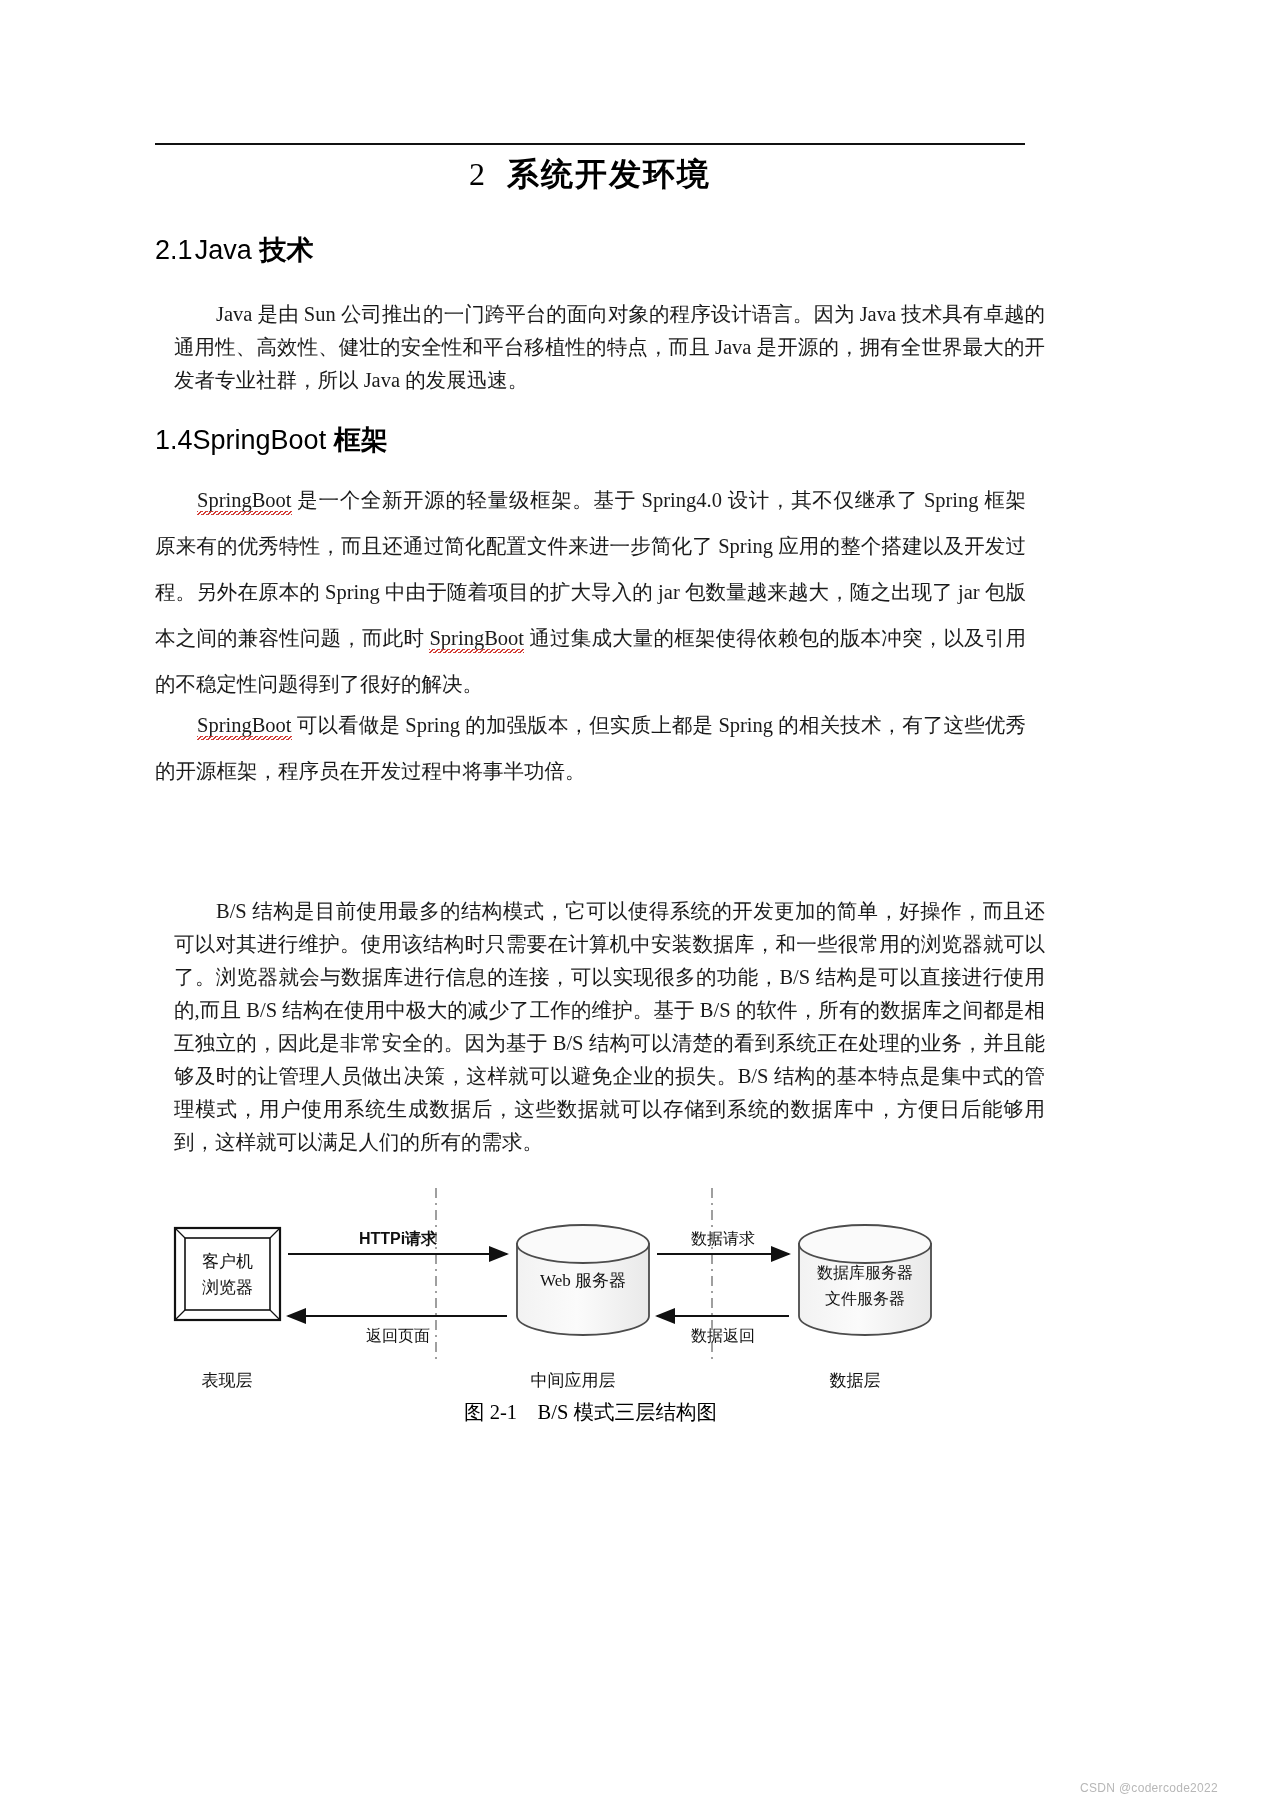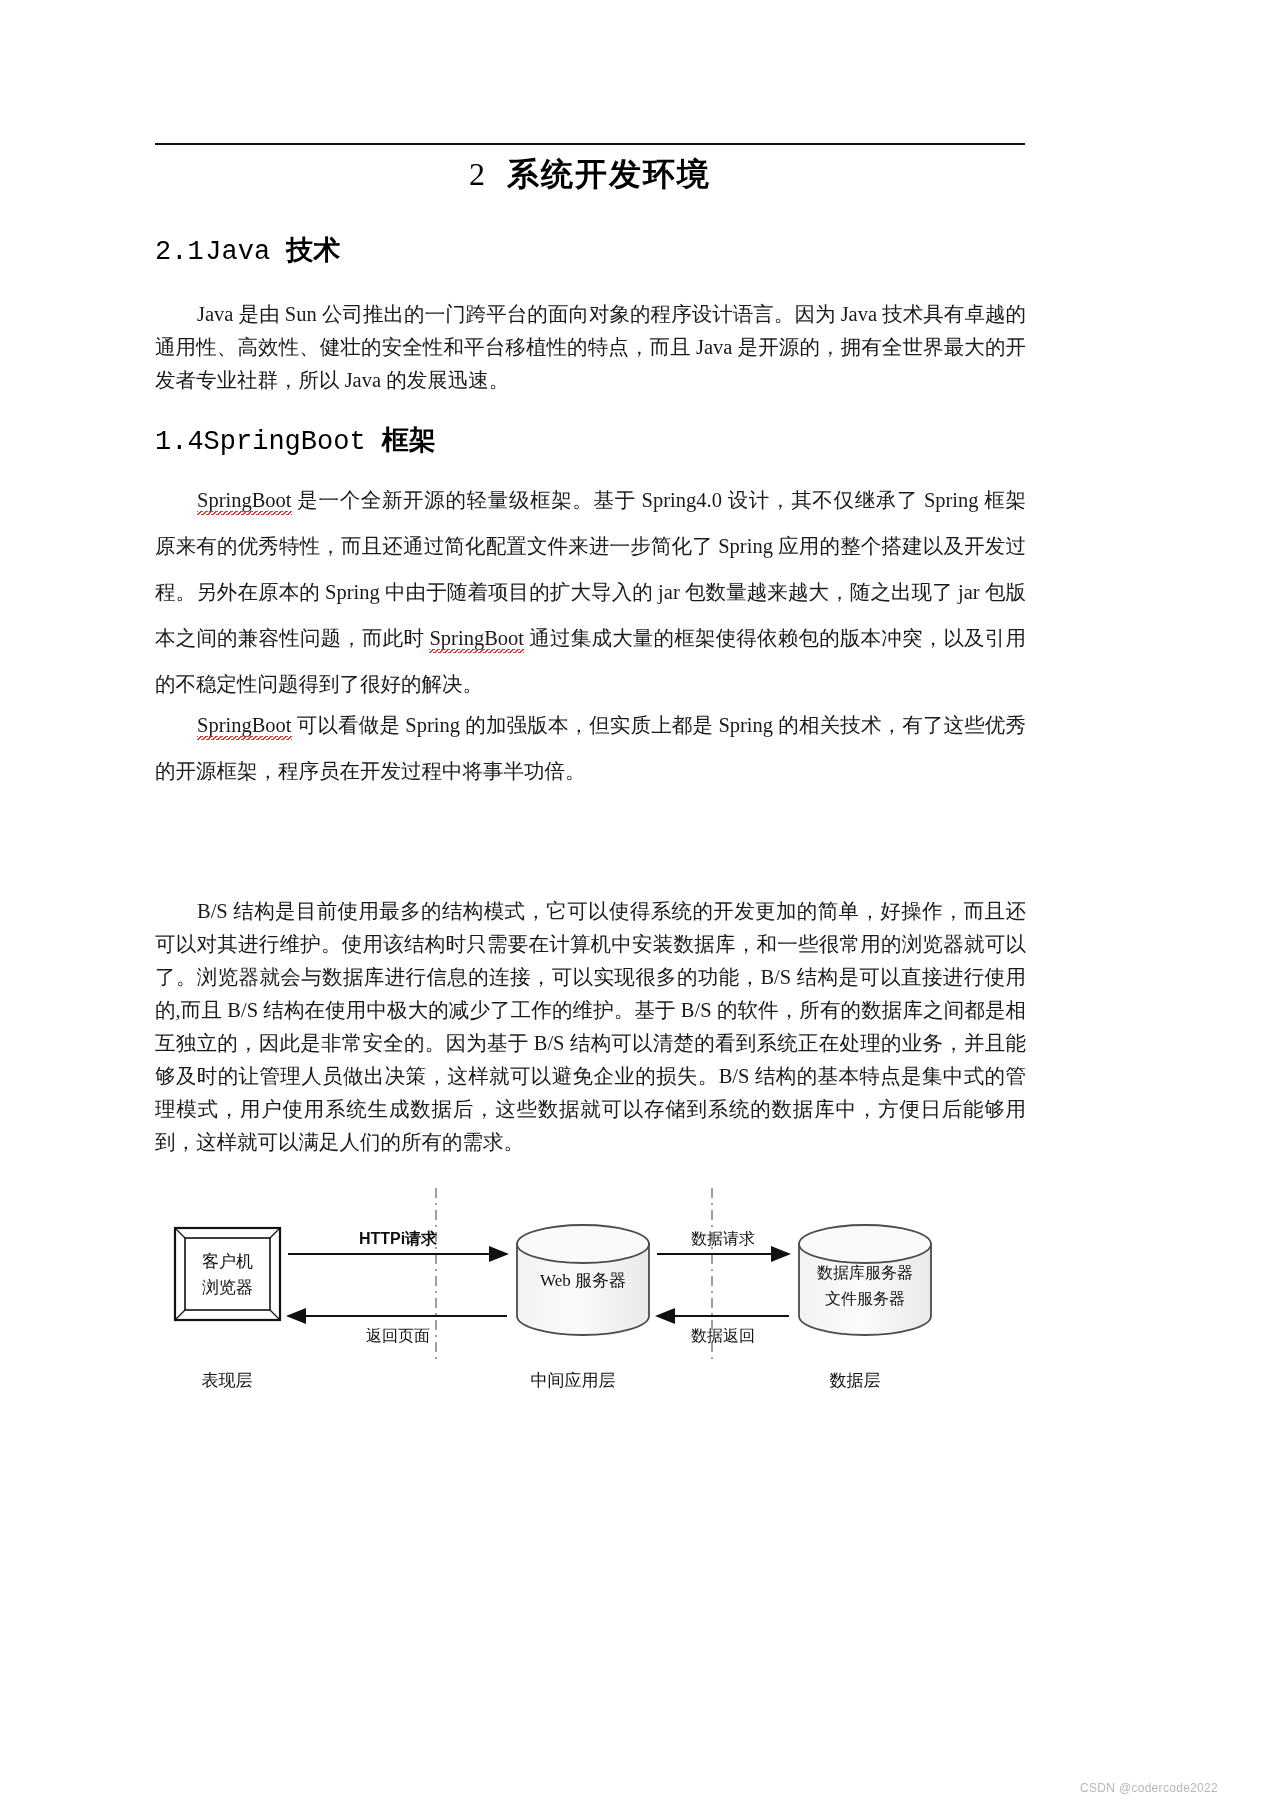--- a/index.html
+++ b/index.html
@@ -22,36 +22,36 @@
     position:absolute; left:155px; top:153px; width:870px;
     text-align:center;
     font-family:"Liberation Serif", serif;
     font-size:32px; font-weight:bold; letter-spacing:2px;
     margin:0;
   }
   h1.doc-title .num { font-family:"Liberation Serif", serif; font-weight:normal; }
 
   h2.sec {
     position:absolute; left:155px; width:870px;
-    font-family:Liberation Mono, monospace;
+    font-family:Liberation Sans, sans-serif;
     font-size:27px; font-weight:500; margin:0;
     letter-spacing:0px;
   }
   h2.sec .cn { font-weight:bold; }
 
   p.body {
     position:absolute; left:155px; width:871px;
     margin:0;
     font-family:"Liberation Serif", serif;
     font-size:20.5px;
     text-align:justify;
     text-justify:inter-ideograph;
     color:#1a1a1a;
   }
-  p.body.lh-tight { line-height:33px; }
+  p.body.lh-tight { line-height:33px;margin-left:19px; }
   p.body.lh-loose { line-height:46px; }
   p.body .ind { display:inline-block; width:42px; }
 
   .sp { position:relative; }
   .sp::after{
     content:"";
     position:absolute; left:0; right:0; bottom:-4px; height:4px;
     background-image:
       repeating-linear-gradient(135deg,#d0342c 0 1.4px, transparent 1.4px 2.8px);
     background-size:5px 4px;
@@ -161,15 +161,16 @@
       <line x1="634" y1="130" x2="502" y2="130" stroke="#111" stroke-width="2" marker-end="url(#arrL)"></line>
       <text x="568" y="58" text-anchor="middle" font-family="Liberation Serif, serif" font-size="16" fill="#111">数据请求</text>
       <text x="568" y="155" text-anchor="middle" font-family="Liberation Serif, serif" font-size="16" fill="#111">数据返回</text>
 
       <text x="72" y="200" text-anchor="middle" font-family="Liberation Serif, serif" font-size="17" fill="#111">表现层</text>
       <text x="418" y="200" text-anchor="middle" font-family="Liberation Serif, serif" font-size="17" fill="#111">中间应用层</text>
       <text x="700" y="200" text-anchor="middle" font-family="Liberation Serif, serif" font-size="17" fill="#111">数据层</text>
     </svg>
   </div>
 
+  <div class="caption">图 2-1　B/S 模式三层结构图</div>
 
   <div class="watermark">CSDN @codercode2022</div>
 </div>
 
 </body></html>

